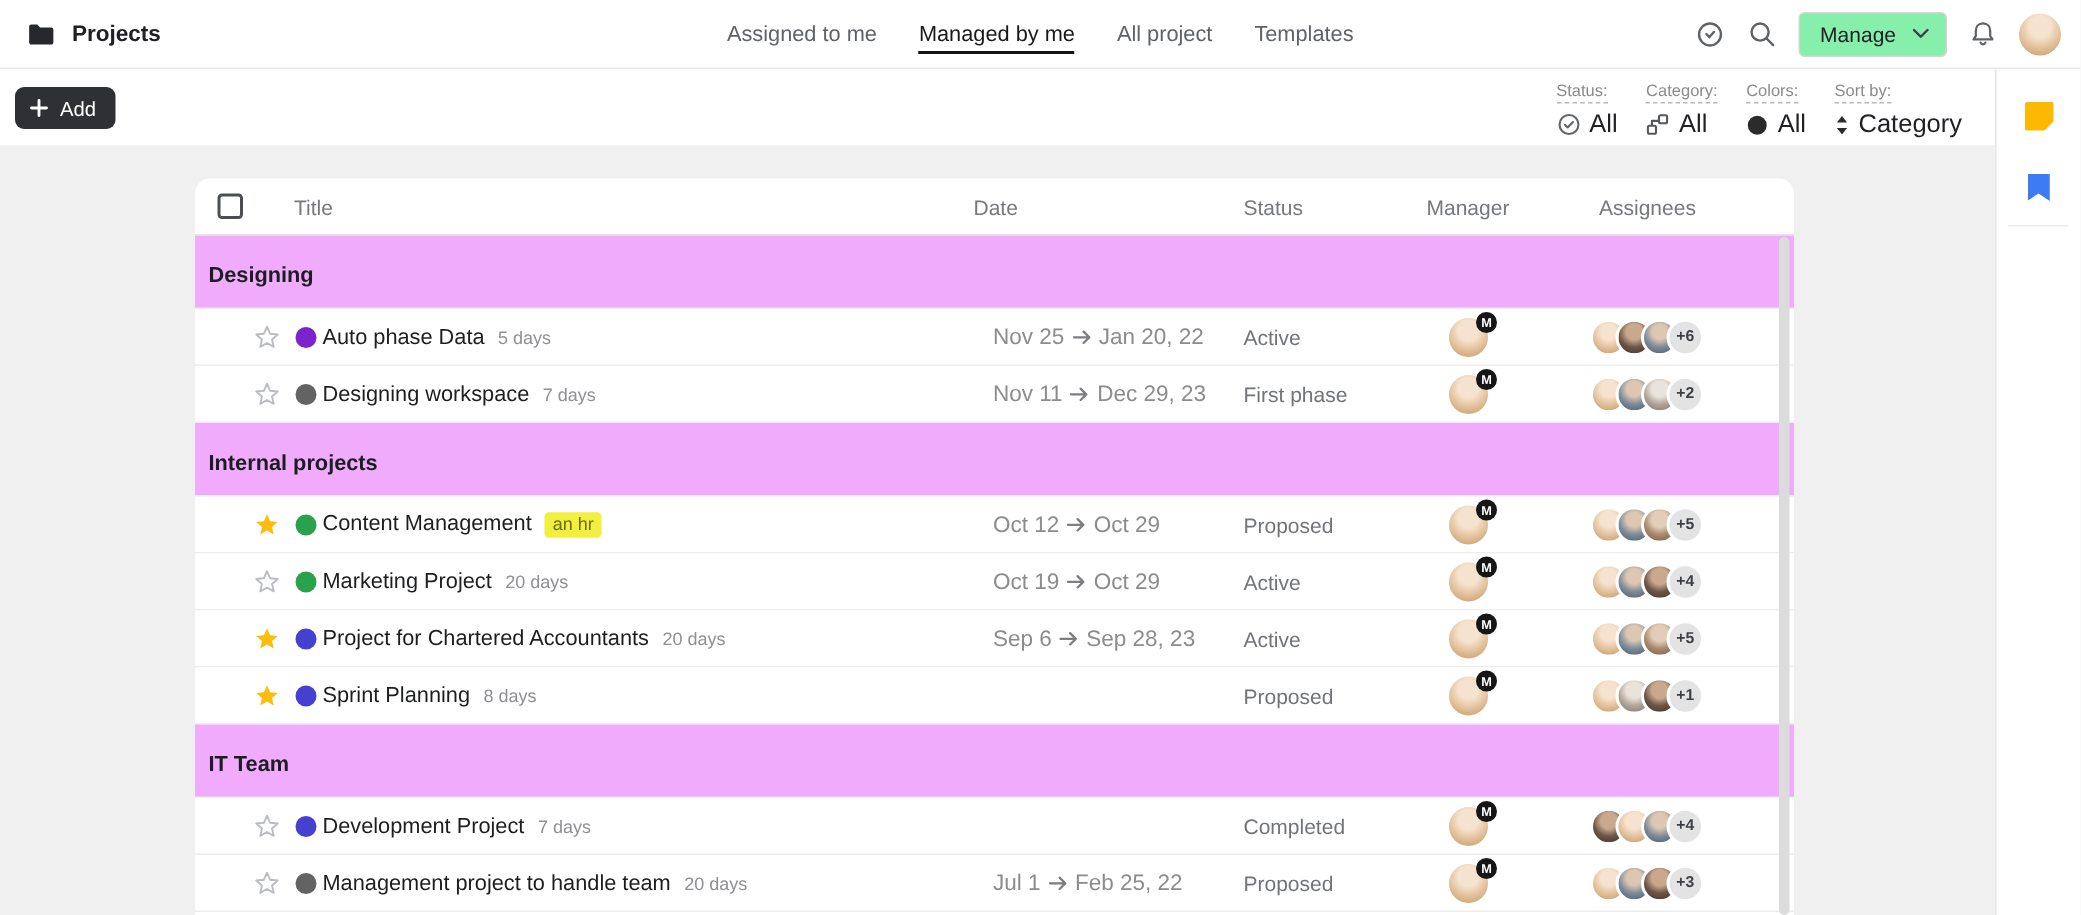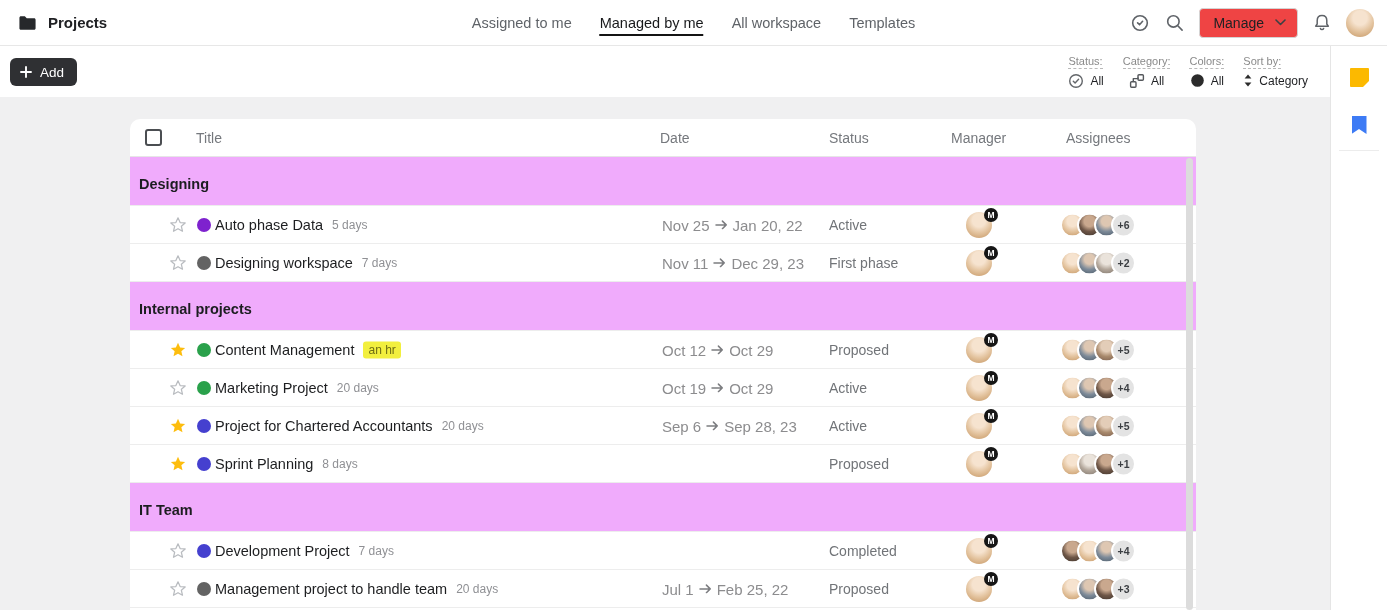--- a/index.html
+++ b/index.html
@@ -19,56 +19,56 @@
   }
   .brand { position: absolute; left: 18px; top: 0; height: 45px; display: flex; align-items: center; gap: 11px; }
   .brand-title { font-size: 15px; font-weight: bold; color: #202124; }
   .tabs { position: absolute; left: 50%; transform: translateX(-50%); top: 0; height: 45px; display: flex; gap: 28px; align-items: center; }
   .tab { font-size: 14.5px; color: #5f6368; cursor: pointer; padding: 5px 0 3px; border-bottom: 2px solid transparent; white-space: nowrap; }
   .tab.active { color: #18191b; border-bottom: 2px solid #141414; }
   .top-actions { position: absolute; right: 13px; top: 0; height: 45px; display: flex; align-items: center; gap: 13px; }
   .icon-btn { width: 22px; height: 22px; display: flex; align-items: center; justify-content: center; cursor: pointer; }
   .manage-btn {
     display: flex; align-items: center; gap: 11px; border: 1px solid #d4d4d4; border-radius: 4px;
-    background: #ef4444; height: 30px; padding: 0 11px 0 13px; font-size: 14px; color: #202124; cursor: pointer;
+    background: #86efac; height: 30px; padding: 0 11px 0 13px; font-size: 14px; color: #202124; cursor: pointer;
   }
   .avatar-top { width: 28px; height: 28px; border-radius: 50%; cursor: pointer; }
 
   
   .toolbar { position: absolute; top: 46px; left: 0; right: 57px; height: 51px; background: #fff; }
   .add-btn {
     position: absolute; left: 10px; top: 12px; height: 28px; border: none; border-radius: 6px;
     background: #2f3033; color: #fff; font-size: 13.5px; font-family: inherit;
     display: flex; align-items: center; gap: 8px; padding: 0 13px 0 10px; cursor: pointer;
   }
   .filters { position: absolute; right: 22px; top: 9px; display: flex; gap: 19px; }
   .filter { display: flex; flex-direction: column; gap: 4px; cursor: pointer; }
   .filter-label { font-size: 11px; color: #8a8a8a; border-bottom: 1px dashed #b9b9b9; align-self: flex-start; padding-bottom: 1px; }
-  .filter-value { display: flex; align-items: center; gap: 6px; font-size: 12px; color: #1f2023; justify-content: center; }
+  .filter-value { display: flex; align-items: center; gap: 6px; font-size: 17px; color: #1f2023; }
 
   
   .side-rail {
     position: absolute; top: 46px; right: 0; bottom: 0; width: 57px; background: #fff;
     border-left: 1px solid #e5e5e5; display: flex; flex-direction: column; align-items: center; z-index: 5;
   }
   .note-icon { margin-top: 22px; width: 19px; height: 19px; background: #fcb900; border-radius: 1px; position: relative; cursor: pointer; }
   .note-icon::after { content: ""; position: absolute; right: -1px; bottom: -1px; width: 0; height: 0;
     border-bottom: 8px solid #fff; border-left: 8px solid transparent; }
   .bookmark-icon { margin-top: 29px; width: 15px; height: 18px; background: #3d7bf5;
     clip-path: polygon(0 0, 100% 0, 100% 100%, 50% 72%, 0 100%); cursor: pointer; }
   .rail-divider { margin-top: 16px; width: 40px; border-top: 1px solid #ececec; }
 
   
   .content { position: absolute; top: 97px; left: 0; right: 57px; bottom: 0; background: #f0f0f1; }
   .table { position: absolute; left: 130px; top: 22px; width: 1066px; bottom: 0; background: #fff; border-radius: 10px 10px 0 0; overflow: hidden; }
 
   .thead { position: relative; height: 38px; border-bottom: 1px solid #e6e6e6; }
   .checkbox { position: absolute; left: 15px; top: 10px; width: 17px; height: 17px; border: 2px solid #4b4e52; border-radius: 3px; background: #fff; cursor: pointer; }
   .th { position: absolute; top: 50%; transform: translateY(-50%); font-size: 14px; color: #75787d; }
-  .th-title { left: 66px; } .th-date { left: 530px; } .th-status { left: 699px; } .th-manager { left: 821px; } .th-assignees { left: 936px; }
+  .th-title { left: 66px; } .th-date { left: 519px; } .th-status { left: 699px; } .th-manager { left: 821px; } .th-assignees { left: 936px; }
 
   .group-row { position: relative; height: 49px; border-bottom: 1px solid #ededed; background: #f0abfc; }
   .group-label { position: absolute; left: 9px; bottom: 13px; font-size: 14.5px; font-weight: bold; color: #1c1d20; }
 
   .row { position: relative; height: 38px; border-bottom: 1px solid #ededed; background: #fff; }
   .f-star { position: absolute; left: 38px; top: 50%; transform: translateY(-50%); width: 20px; height: 20px; cursor: pointer; }
   .f-dot { position: absolute; left: 67px; top: 50%; transform: translateY(-50%); width: 14px; height: 14px; border-radius: 50%; }
   .f-title { position: absolute; left: 85px; top: 50%; transform: translateY(-50%); display: flex; align-items: center; gap: 9px; white-space: nowrap; }
   .title-text { font-size: 14.5px; color: #1d1e20; cursor: pointer; }
   .duration { font-size: 12px; color: #8f9094; }
@@ -105,21 +105,21 @@
       <svg width="19" height="16" viewBox="0 0 20 16">
           <path d="M1.5 2.6c0-1 .7-1.6 1.6-1.6h4.1l2 2h7.7c1 0 1.6.6 1.6 1.6v8.8c0 1-.6 1.6-1.6 1.6H3.1c-1 0-1.6-.6-1.6-1.6z" fill="#26282b"></path>
         </svg>
     </span>
     <span class="brand-title">Projects</span>
   </div>
 
   <nav class="tabs">
     <div class="tab">Assigned to me</div>
     <div class="tab active">Managed by me</div>
-    <div class="tab">All workspace</div>
+    <div class="tab">All project</div>
     <div class="tab">Templates</div>
   </nav>
 
   <div class="top-actions">
     <span class="icon-btn">
       <svg width="20" height="20" viewBox="0 0 20 20" fill="none" stroke="#5f6368" stroke-width="1.6" stroke-linecap="round">
         <circle cx="10" cy="10" r="7.3"></circle>
           <path d="M7.6 9.8l2 1.9 3-3.4"></path>
       </svg>
     </span>

